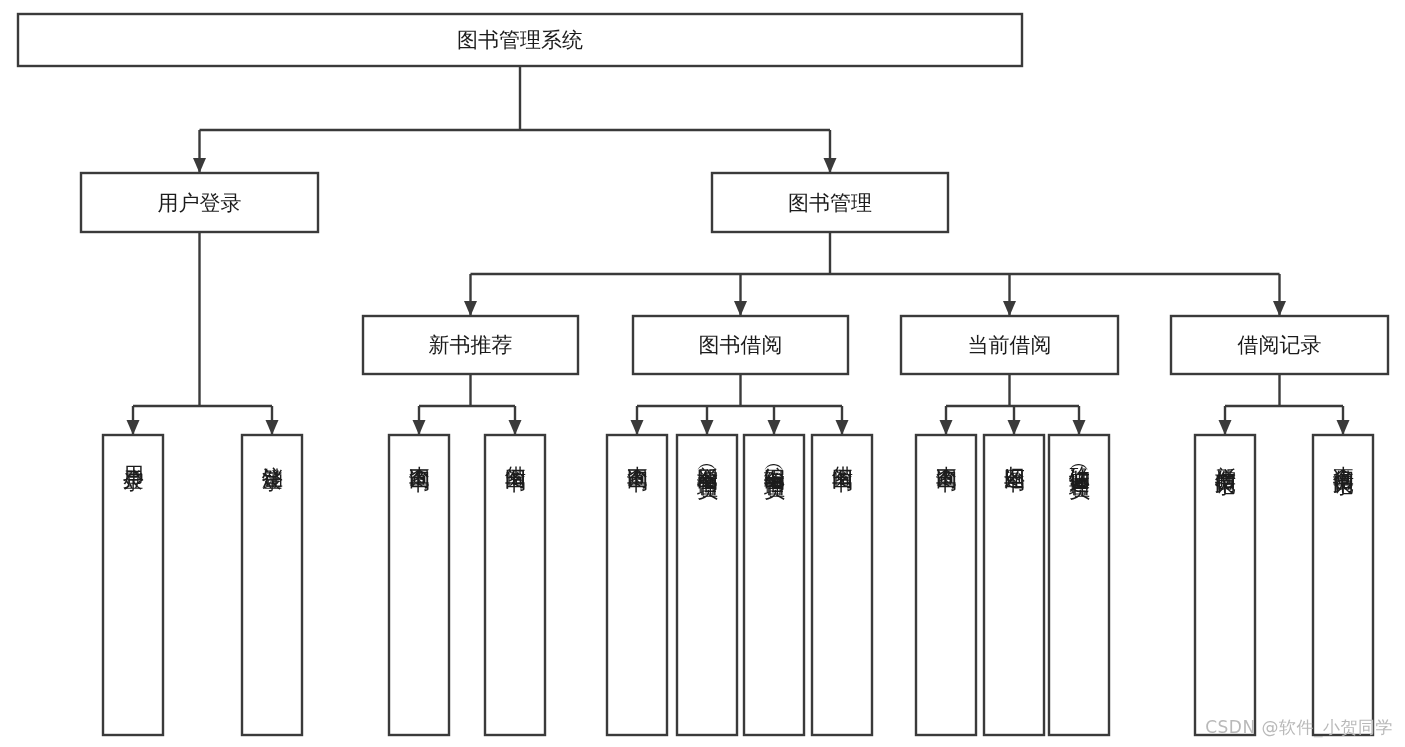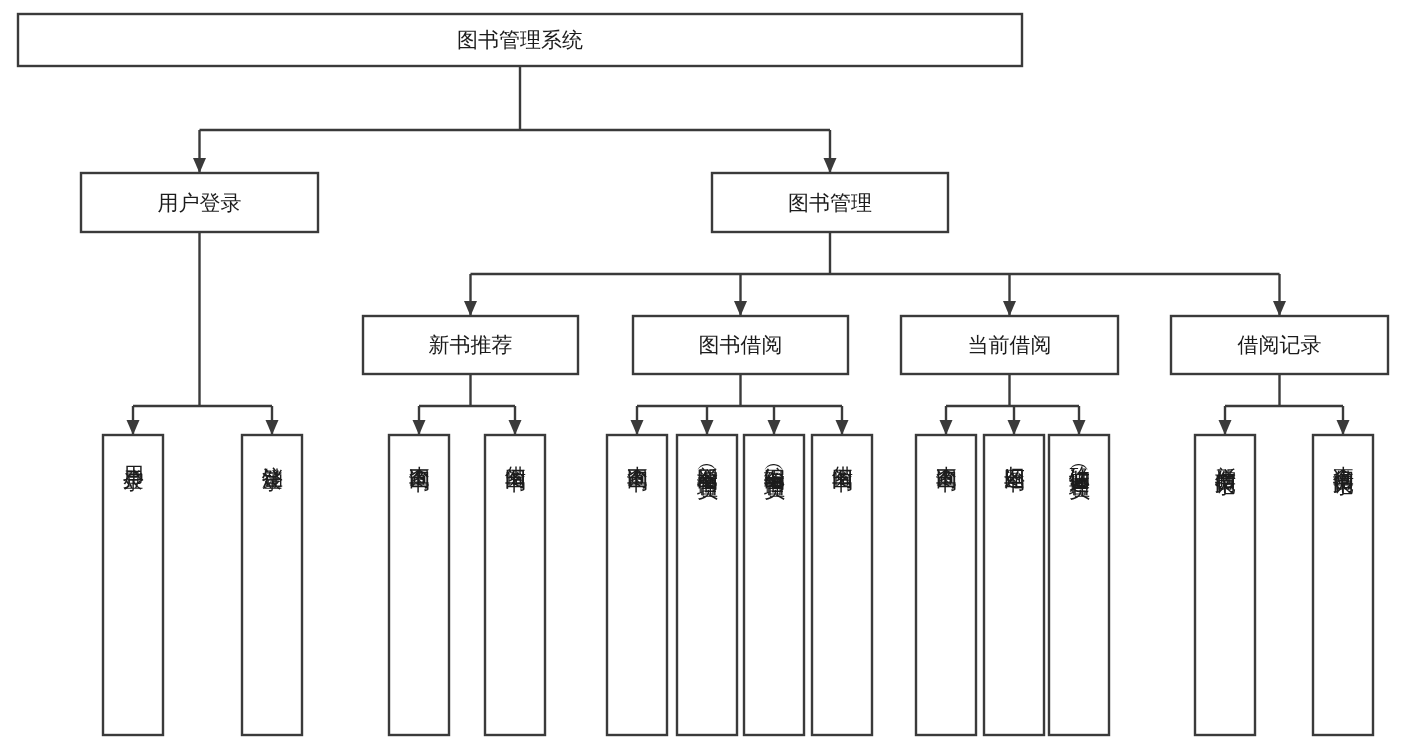--- a/index.html
+++ b/index.html
@@ -212,14 +212,15 @@
         <span class="leaf-label">确认归还（管理员）</span>
       </div>
       <div class="leaf-label-wrap" style="left: 1195px; top: 449px; width: 60px; height: 280px;">
         <span class="leaf-label">新增借阅记录</span>
       </div>
       <div class="leaf-label-wrap" style="left: 1313px; top: 449px; width: 60px; height: 280px;">
         <span class="leaf-label">查询借阅记录</span>
       </div>
     </div>
 
+  <div class="watermark">CSDN @软件_小贺同学</div>
 
 </div>
 
 </body></html>

